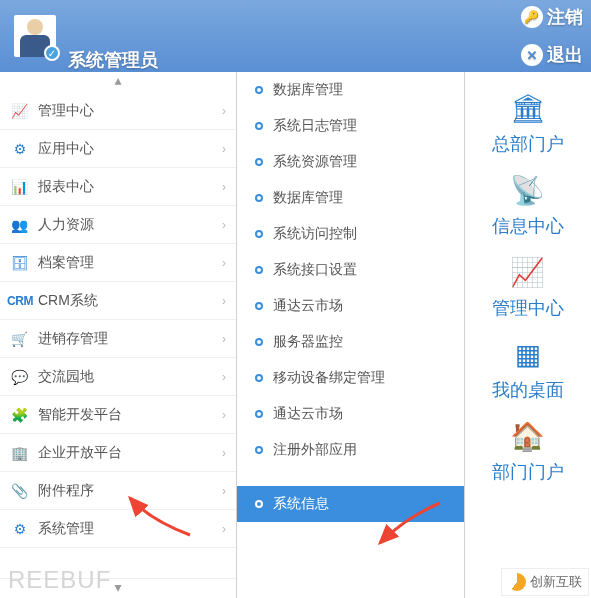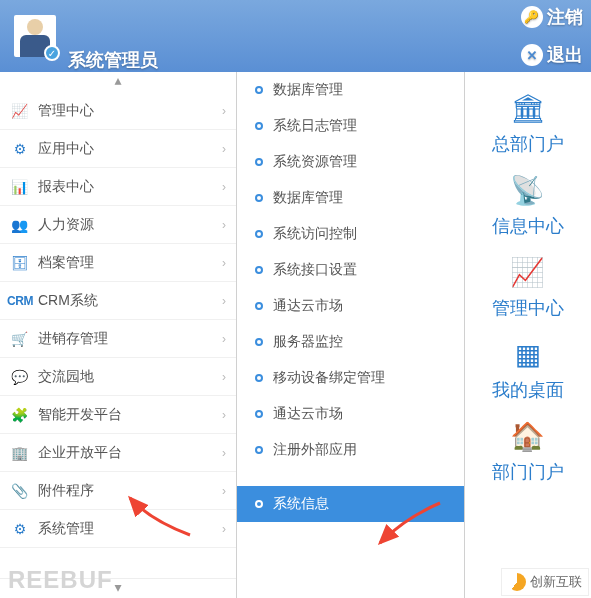--- a/index.html
+++ b/index.html
@@ -51,21 +51,21 @@
     border-bottom: 1px solid #f0f0f0; cursor: pointer; position: relative;
     color: #555; font-size: 14px;
   }
   .sidebar-icon {
     width: 20px; height: 20px; margin-right: 8px; display:flex;align-items:center;justify-content:center;
     color: #2b7dcb; font-size: 14px;
   }
   .sidebar-chevron { position: absolute; right: 10px; color: #bbb; font-size: 12px; }
   .crm-text { color:#2b7dcb; font-weight:bold; font-size:12px; letter-spacing:-0.5px;}
   .watermark {
-    position:absolute; left:8px; bottom:4px; color:#d5d5d5; font-size:24px; font-weight:bold; letter-spacing:1px;
+    position:absolute; left:8px; bottom:4px; color:#d5d5d5; font-size:24px; font-weight:normal; letter-spacing:1px;
     pointer-events:none;
   }
 
   
   .submenu {
     width: 228px; background: #fff; border-right: 1px solid #d0d0d0;
     display:flex; flex-direction:column;
   }
   .submenu-item {
     height: 36px; display: flex; align-items: center; padding: 18px 18px;

